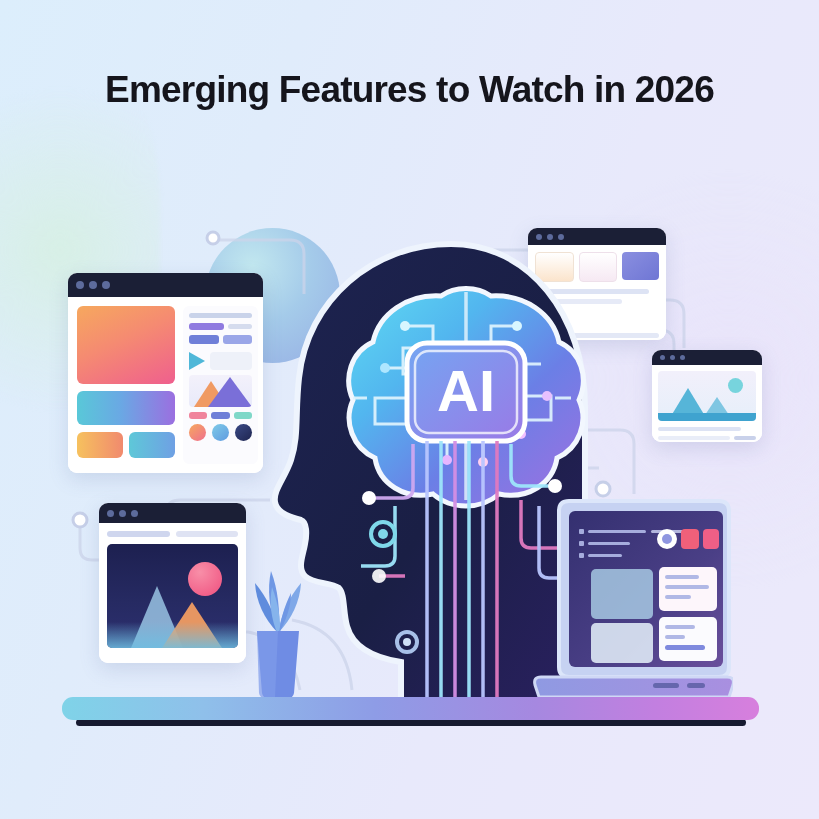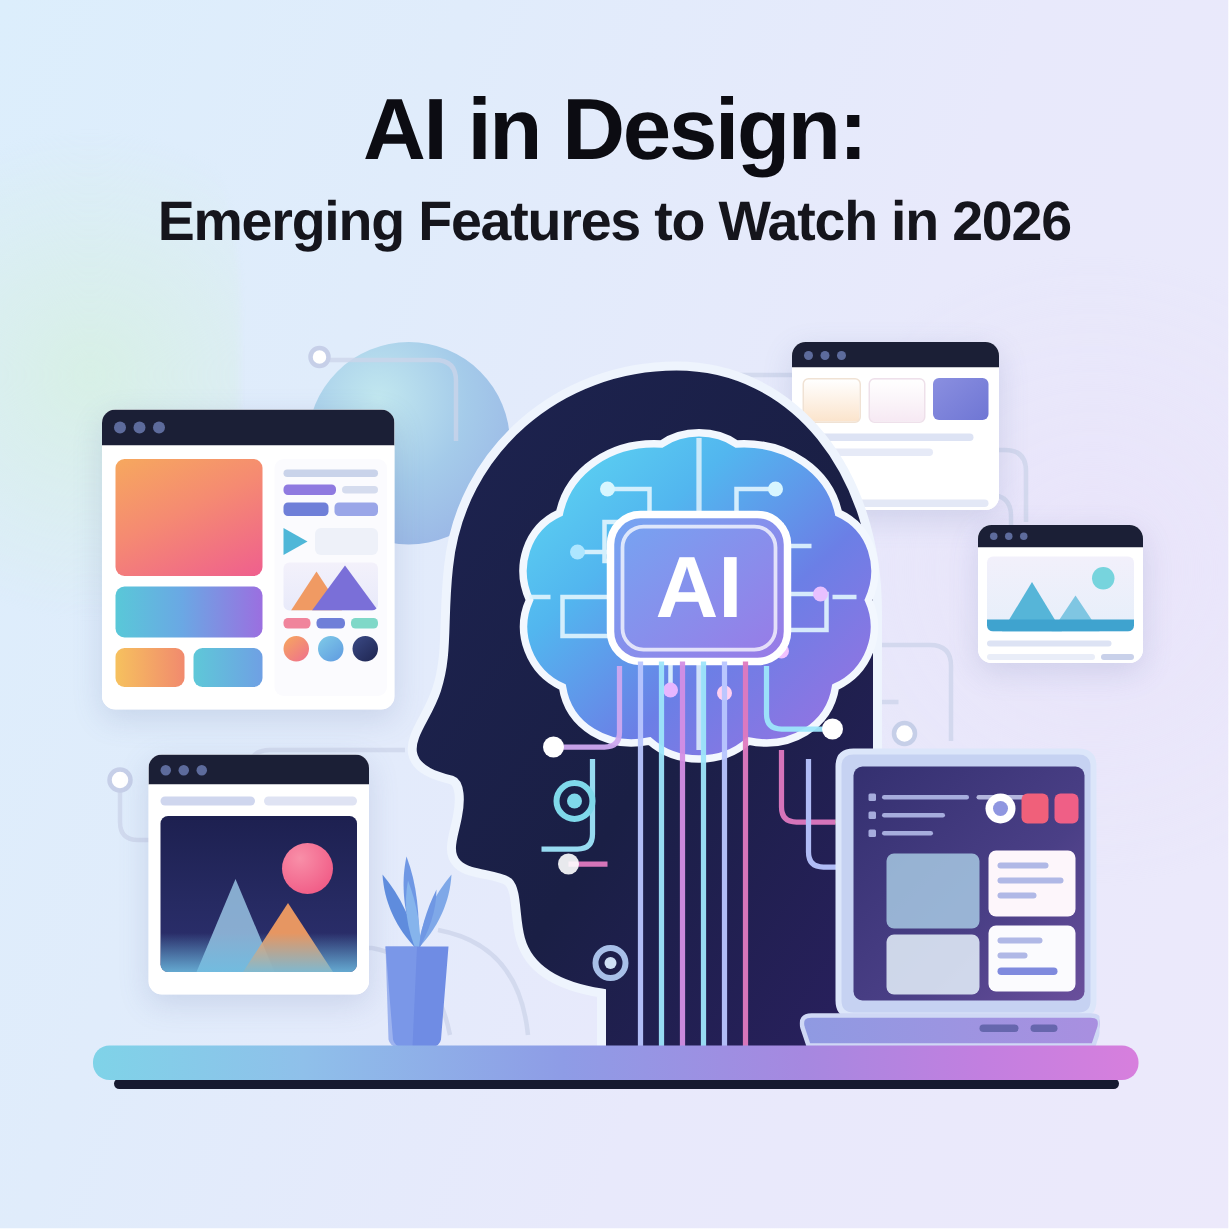--- a/index.html
+++ b/index.html
@@ -49,21 +49,20 @@
 </head>
 <body>
 
 <div id="poster">
 
   <div class="bg-blob" id="blob-green"></div>
   <div class="bg-blob" id="blob-lav"></div>
   <div id="sphere"></div>
 
   <div id="title-block">
-    <div id="title-main">AI in Design:</div>
     <div id="title-sub">Emerging Features to Watch in 2026</div>
   </div>
 
   <svg id="connectors" viewBox="0 0 819 819">
     <g fill="none" stroke="#ccd4ea" stroke-width="3" opacity=".75">
       <path d="M210 240 h80 q14 0 14 14 v40"></path>
       <path d="M545 250 h-60 q-14 0 -14 14 v30"></path>
       <path d="M600 300 h70 q14 0 14 14 v34"></path>
       <path d="M610 330 h50 q14 0 14 14 v16"></path>
       <path d="M560 430 h60 q14 0 14 14 v50"></path>

